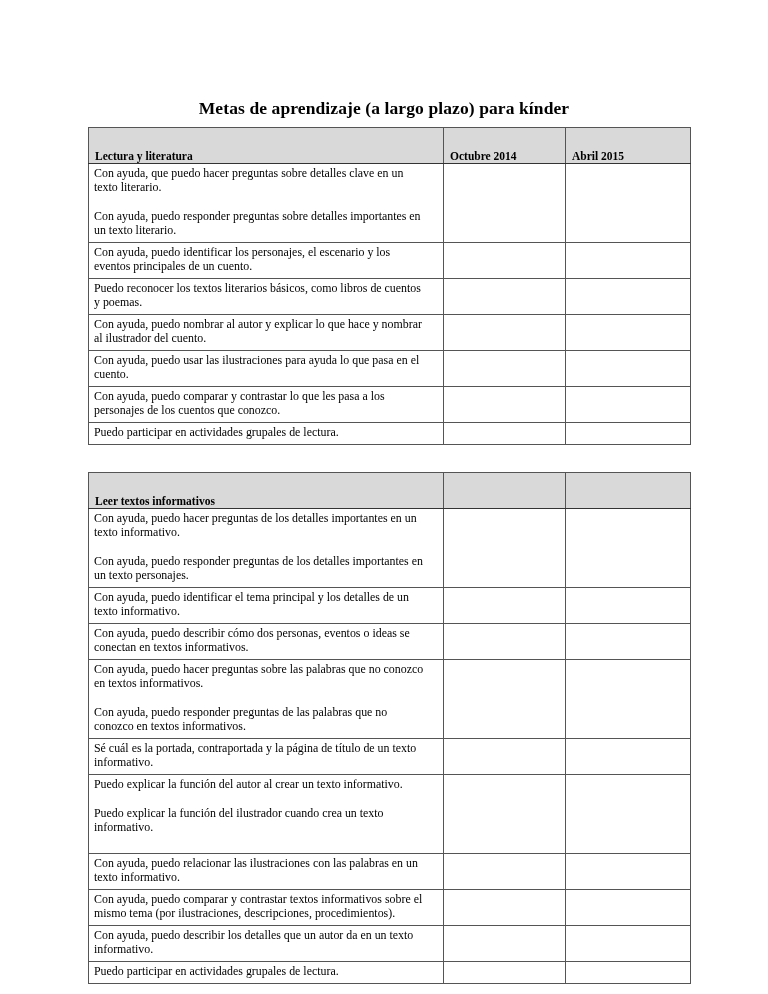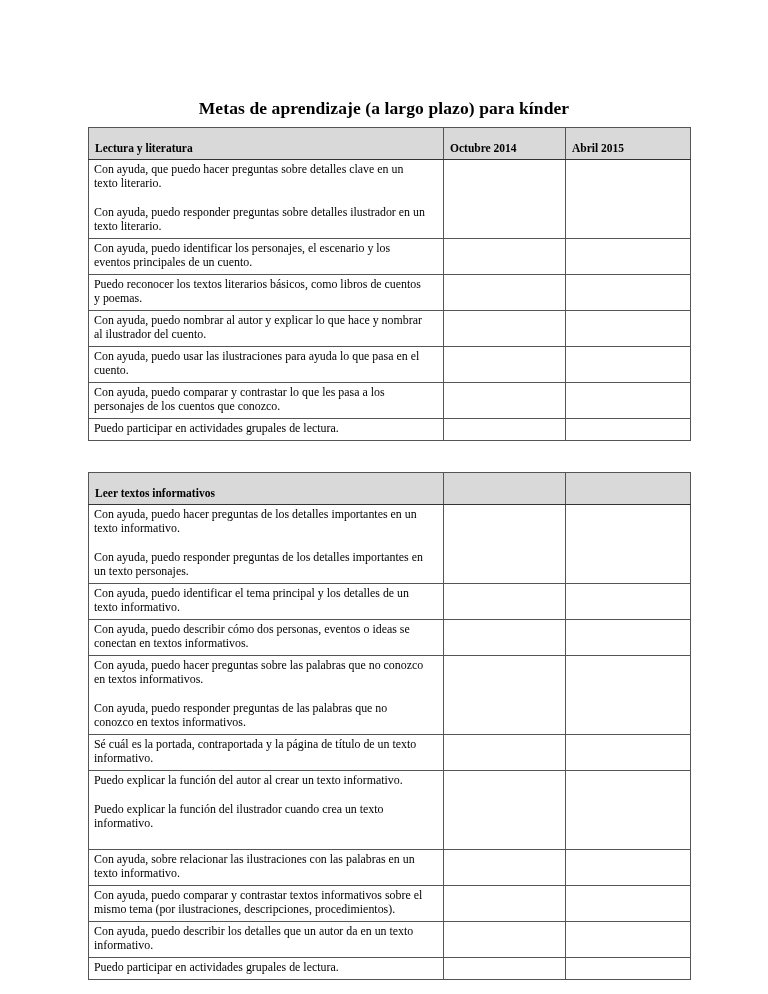--- a/index.html
+++ b/index.html
@@ -63,21 +63,21 @@
   }
 
   .goal-table thead th {
     background: #d9d9d9;
     border-bottom: 1.6px solid #333333;
     font-weight: bold;
     font-size: 11.5px;
     text-align: left;
     height: 32px;
     box-sizing: border-box;
-    padding: 14px 0 0 6px;
+    padding: 22px 0 0 6px;
     line-height: 13px;
   }
 
   .goal-table tbody td.statement-cell {
     font-size: 11.9px;
     line-height: 14.3px;
     padding: 2px 16px 2px 5px;
     text-align: left;
   }
 
@@ -114,21 +114,21 @@
       <tr>
         <th>Lectura y literatura</th>
         <th>Octubre 2014</th>
         <th>Abril 2015</th>
       </tr>
     </thead>
     <tbody>
         <tr class="row-h4">
           <td class="statement-cell">
             <p>Con ayuda, que puedo hacer preguntas sobre detalles clave en un texto literario.</p>
-            <p>Con ayuda, puedo responder preguntas sobre detalles ilustrador en un texto literario.</p>
+            <p>Con ayuda, puedo responder preguntas sobre detalles importantes en un texto literario.</p>
           </td>
           <td class="mark-cell"></td>
           <td class="mark-cell"></td>
         </tr>
         <tr class="row-h2">
           <td class="statement-cell">
             <p>Con ayuda, puedo identificar los personajes, el escenario y los eventos principales de un cuento.</p>
           </td>
           <td class="mark-cell"></td>
           <td class="mark-cell"></td>
@@ -225,21 +225,21 @@
         <tr class="row-h4">
           <td class="statement-cell">
             <p>Puedo explicar la función del autor al crear un texto informativo.</p>
             <p>Puedo explicar la función del ilustrador cuando crea un texto informativo.</p>
           </td>
           <td class="mark-cell"></td>
           <td class="mark-cell"></td>
         </tr>
         <tr class="row-h2">
           <td class="statement-cell">
-            <p>Con ayuda, sobre relacionar las ilustraciones con las palabras en un texto informativo.</p>
+            <p>Con ayuda, puedo relacionar las ilustraciones con las palabras en un texto informativo.</p>
           </td>
           <td class="mark-cell"></td>
           <td class="mark-cell"></td>
         </tr>
         <tr class="row-h2">
           <td class="statement-cell">
             <p>Con ayuda, puedo comparar y contrastar textos informativos sobre el mismo tema (por ilustraciones, descripciones, procedimientos).</p>
           </td>
           <td class="mark-cell"></td>
           <td class="mark-cell"></td>

